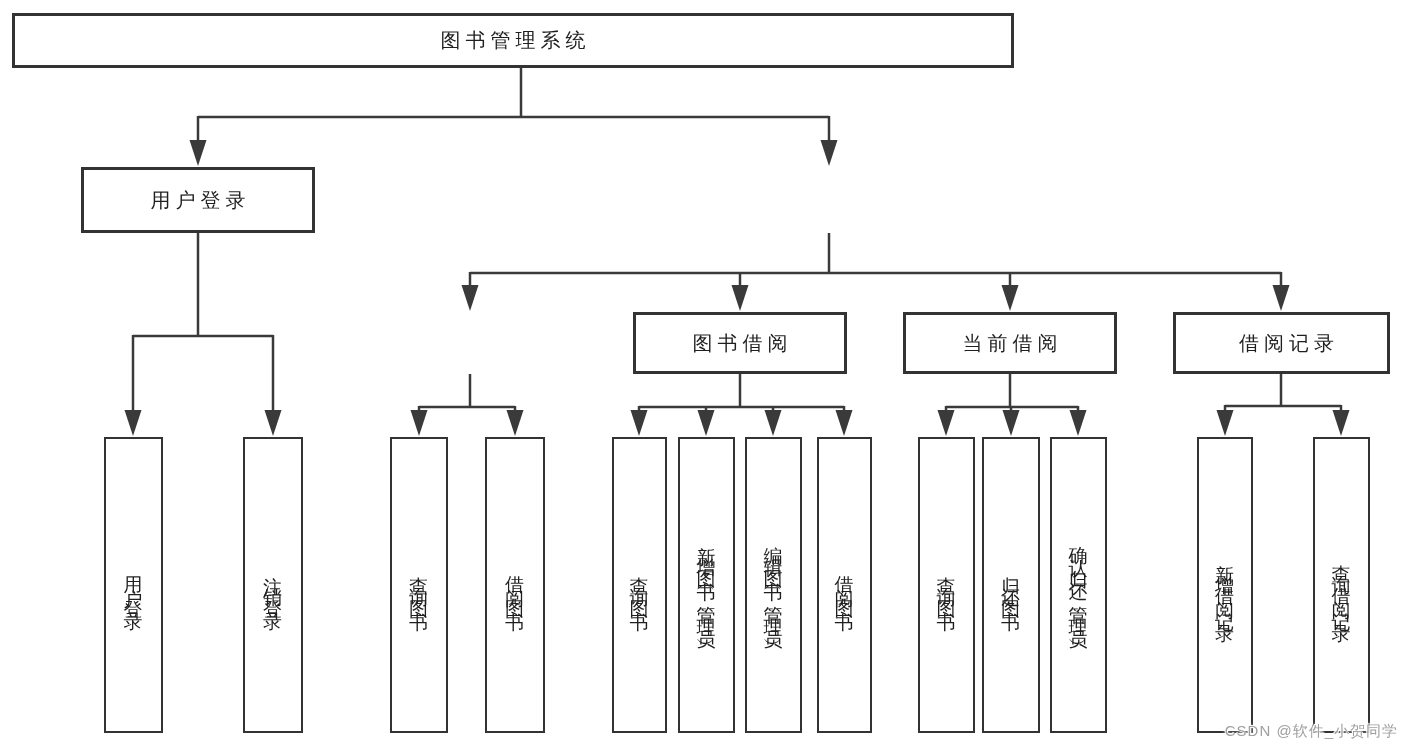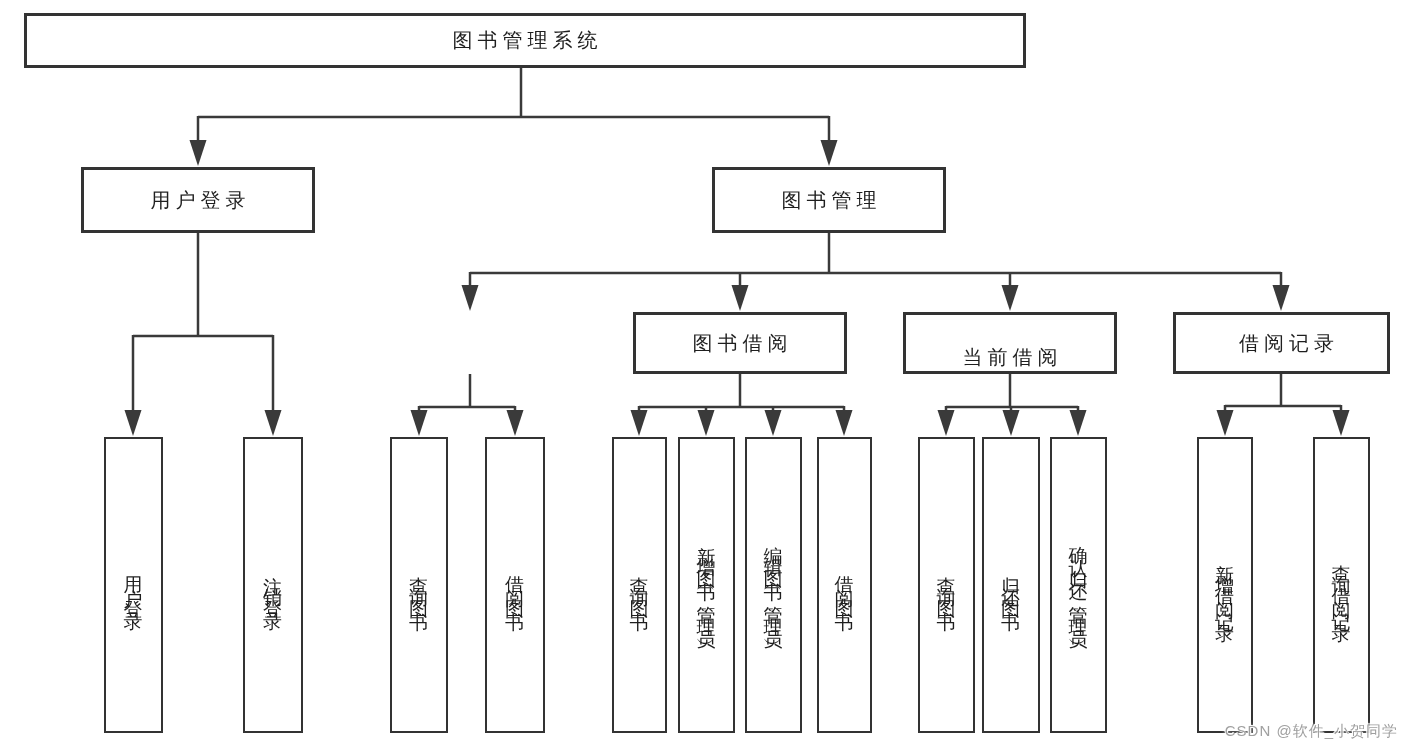--- a/index.html
+++ b/index.html
@@ -119,35 +119,32 @@
       <path d="M764.5 410 h17 L773 436 Z"></path>
       <path d="M835.5 410 h17 L844 436 Z"></path>
       <path d="M937.5 410 h17 L946 436 Z"></path>
       <path d="M1002.5 410 h17 L1011 436 Z"></path>
       <path d="M1069.5 410 h17 L1078 436 Z"></path>
       <path d="M1216.5 410 h17 L1225 436 Z"></path>
       <path d="M1332.5 410 h17 L1341 436 Z"></path>
     </g>
   </svg>
 
-  <div class="node hbox" style="left:24px; top:13px; width:1002px; height:55px;">
+  <div class="node hbox" style="left:12px; top:13px; width:1002px; height:55px;">
     <span>图书管理系统</span>
   </div>
 
   <div class="node hbox" style="left:81px; top:167px; width:234px; height:66px;">
     <span>用户登录</span>
   </div>
-  <div class="node hbox" style="left:712px; top:167px; width:234px; height:66px;">
-    <span>图书管理</span>
-  </div>
 
   <div class="node hbox" style="left:633px; top:312px; width:214px; height:62px;">
     <span>图书借阅</span>
   </div>
-  <div class="node hbox" style="left:903px; top:312px; width:214px; height:62px;align-items:flex-end;">
+  <div class="node hbox" style="left:903px; top:312px; width:214px; height:62px;">
     <span>当前借阅</span>
   </div>
   <div class="node hbox" style="left:1173px; top:312px; width:217px; height:62px;padding-left:10px;">
     <span>借阅记录</span>
   </div>
 
   <div class="node vbox" style="left:104px; top:437px; width:59px; height:296px;">
     <span>用户登录</span>
   </div>
   <div class="node vbox" style="left:243px; top:437px; width:60px; height:296px;">

